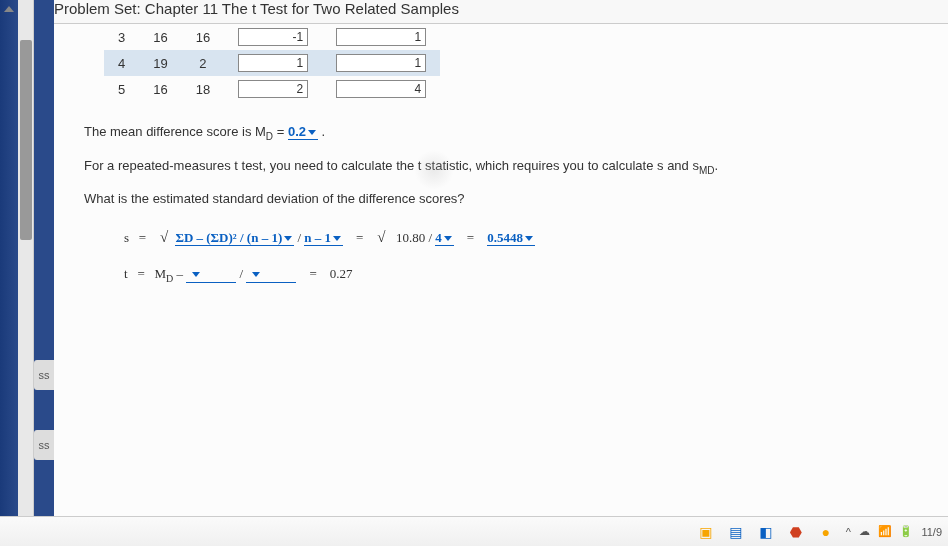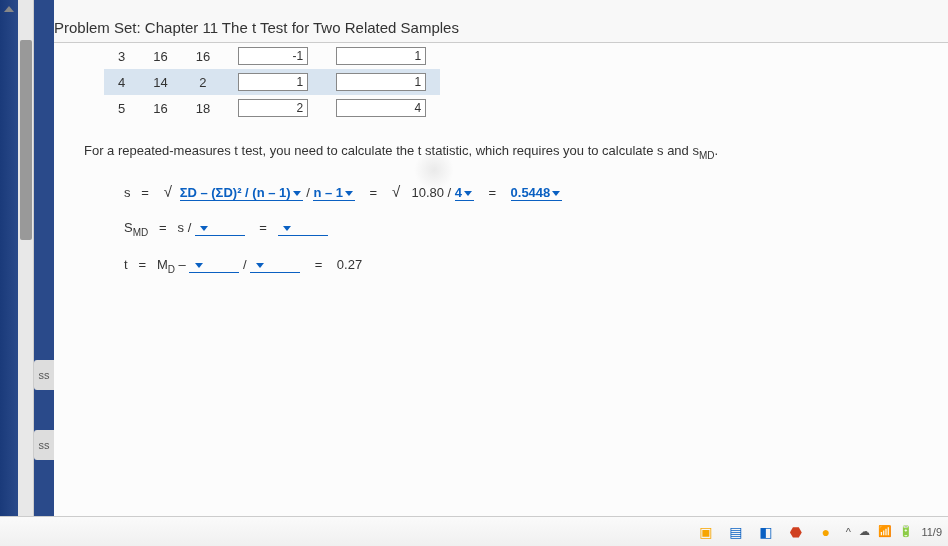--- a/index.html
+++ b/index.html
@@ -60,21 +60,21 @@
       color:#555;
     }
     .tab-s2 { top: 430px; }
     .content {
       position: absolute;
       left: 54px; right: 0; top: 0; bottom: 30px;
       background: #fcfcfc;
       padding: 0;
     }
     .header {
-      padding: 19px 12px 6px 0;
+      padding: 0 12px 6px 0;
       border-bottom: 1px solid #ccc;
       font-size: 15px;
       color: #333;
       background: #f8f8f8;
     }
     .body {
       padding: 0 30px 20px 30px;
     }
     table.data {
       border-collapse: collapse;
@@ -111,21 +111,21 @@
     .dd.blank { display:inline-block; min-width: 50px; }
     .caret {
       display: inline-block;
       width: 0; height: 0;
       border-left: 4px solid transparent;
       border-right: 4px solid transparent;
       border-top: 5px solid #0a60c2;
       margin-left: 2px;
       vertical-align: middle;
     }
-    .eq { margin: 20px 0 20px 40px; font-size: 13px; }
+    .eq { margin: 20px 0 20px 40px; font-size: 13px; font-family: Liberation Serif, serif; }
     .sqrt { font-size: 15px; margin: 0 4px; }
     .taskbar {
       position: absolute;
       left: 0; right: 0; bottom: 0;
       height: 30px;
       background: linear-gradient(to top, #f0f0f0, #fafafa);
       border-top: 1px solid #ccc;
       display: flex;
       align-items: center;
       padding: 0 6px;
@@ -165,67 +165,65 @@
       <tbody>
           <tr>
         <td>3</td>
         <td>16</td>
         <td>16</td>
         <td><span class="cellbox">-1</span></td>
         <td><span class="cellbox wide">1</span></td>
       </tr>
       <tr class="hl">
         <td>4</td>
-        <td>14</td>
+        <td>19</td>
         <td>2</td>
         <td><span class="cellbox">1</span></td>
         <td><span class="cellbox wide">1</span></td>
       </tr>
       <tr>
         <td>5</td>
         <td>16</td>
         <td>18</td>
         <td><span class="cellbox">2</span></td>
         <td><span class="cellbox wide">4</span></td>
       </tr>
     </tbody>
       </table>
 
+    <p class="q">
+      <span>The mean difference score is M</span><span class="sub">D</span><span> = </span>
+      <span class="dd"><span>0.2</span><span class="caret"></span></span>
+      <span> .</span>
+    </p>
 
     <div class="smudge" style="left:360px; top:150px;"></div>
 
     <p class="q">
       <span>For a repeated-measures t test, you need to calculate the t statistic, which requires you to calculate s and s</span><span class="sub">MD</span><span>.</span>
     </p>
 
+    <p class="q">What is the estimated standard deviation of the difference scores?</p>
 
     <div class="eq">
       <span>s</span>
       &nbsp;&nbsp;<span>=</span>&nbsp;&nbsp;
       <span class="sqrt">√</span>
       <span class="dd"><span>ΣD – (ΣD)² / (n – 1)</span><span class="caret"></span></span>
       <span> / </span>
       <span class="dd"><span>n – 1</span><span class="caret"></span></span>
       &nbsp;&nbsp;&nbsp;<span>=</span>&nbsp;&nbsp;
       <span class="sqrt">√</span>
       &nbsp;<span>10.80 / </span>
       <span class="dd"><span>4</span><span class="caret"></span></span>
       &nbsp;&nbsp;&nbsp;<span>=</span>&nbsp;&nbsp;&nbsp;
       <span class="dd"><span>0.5448</span><span class="caret"></span></span>
     </div>
 
 
-    <div class="eq">
-      <span>S</span><span class="sub">MD</span>
-      &nbsp;&nbsp;<span>=</span>&nbsp;&nbsp;
-      <span>s / </span>
-      <span class="dd blank">&nbsp;<span class="caret"></span></span>
-      &nbsp;&nbsp;&nbsp;<span>=</span>&nbsp;&nbsp;
-      <span class="dd blank">&nbsp;<span class="caret"></span></span>
-    </div>
 
 
     <div class="eq">
       <span>t</span>
       &nbsp;&nbsp;<span>=</span>&nbsp;&nbsp;
       <span>M</span><span class="sub">D</span><span> – </span>
       <span class="dd blank">&nbsp;<span class="caret"></span></span>
       <span> / </span>
       <span class="dd blank">&nbsp;<span class="caret"></span></span>
       &nbsp;&nbsp;&nbsp;<span>=</span>&nbsp;&nbsp;&nbsp;

